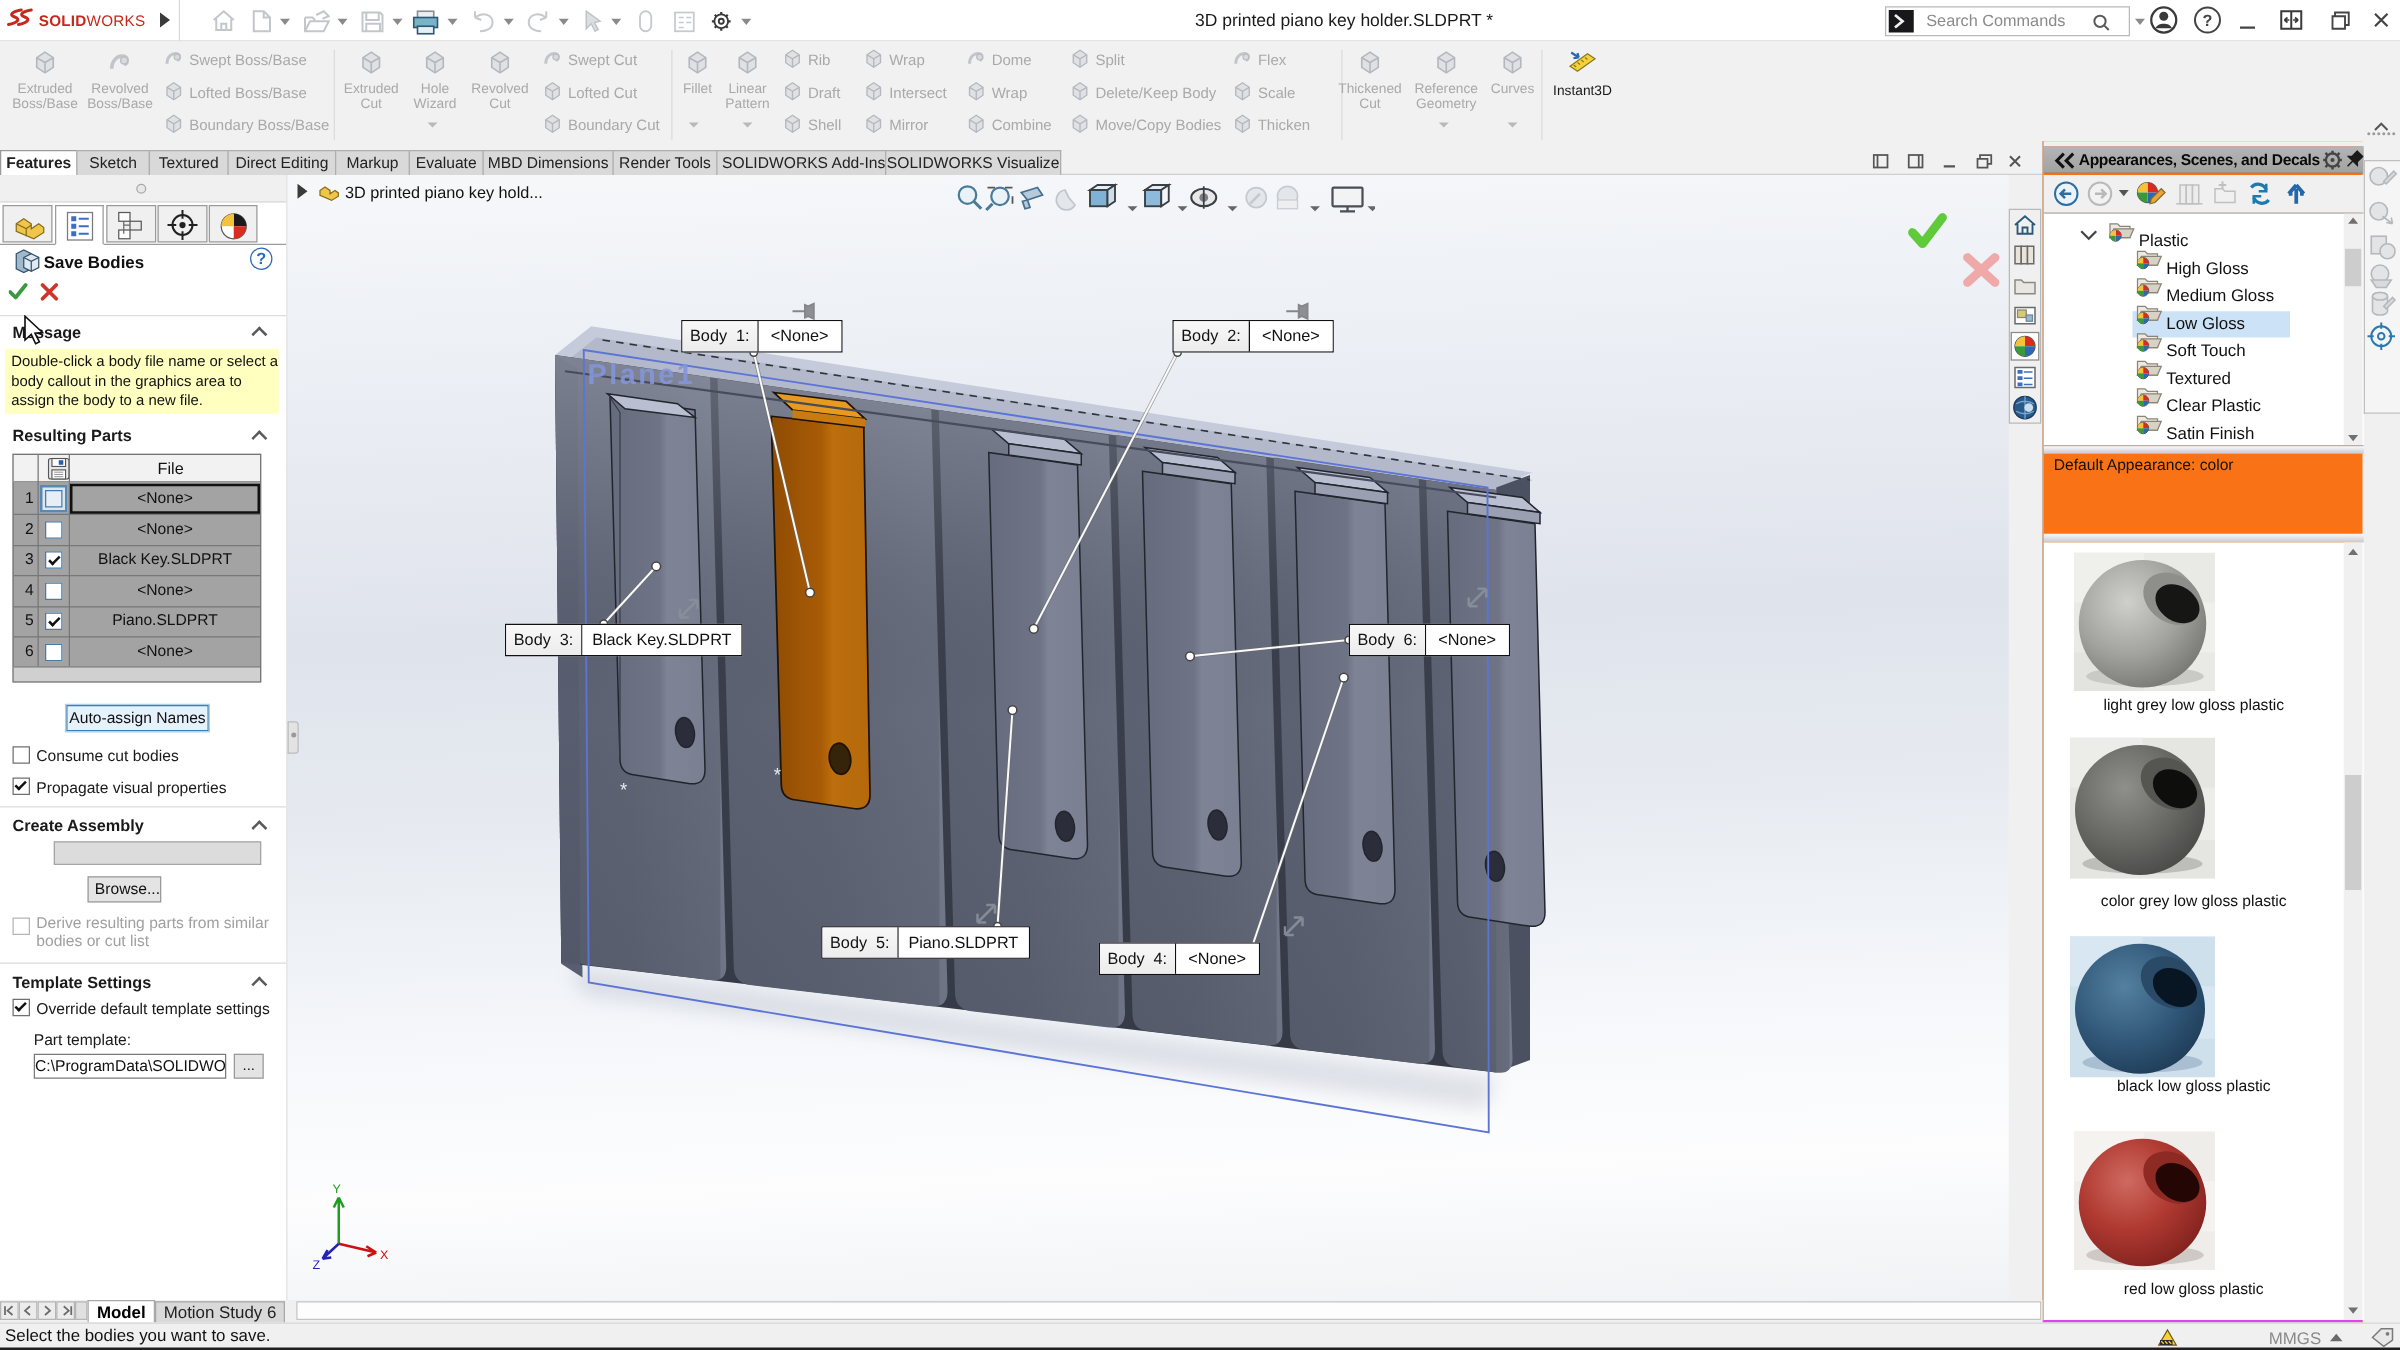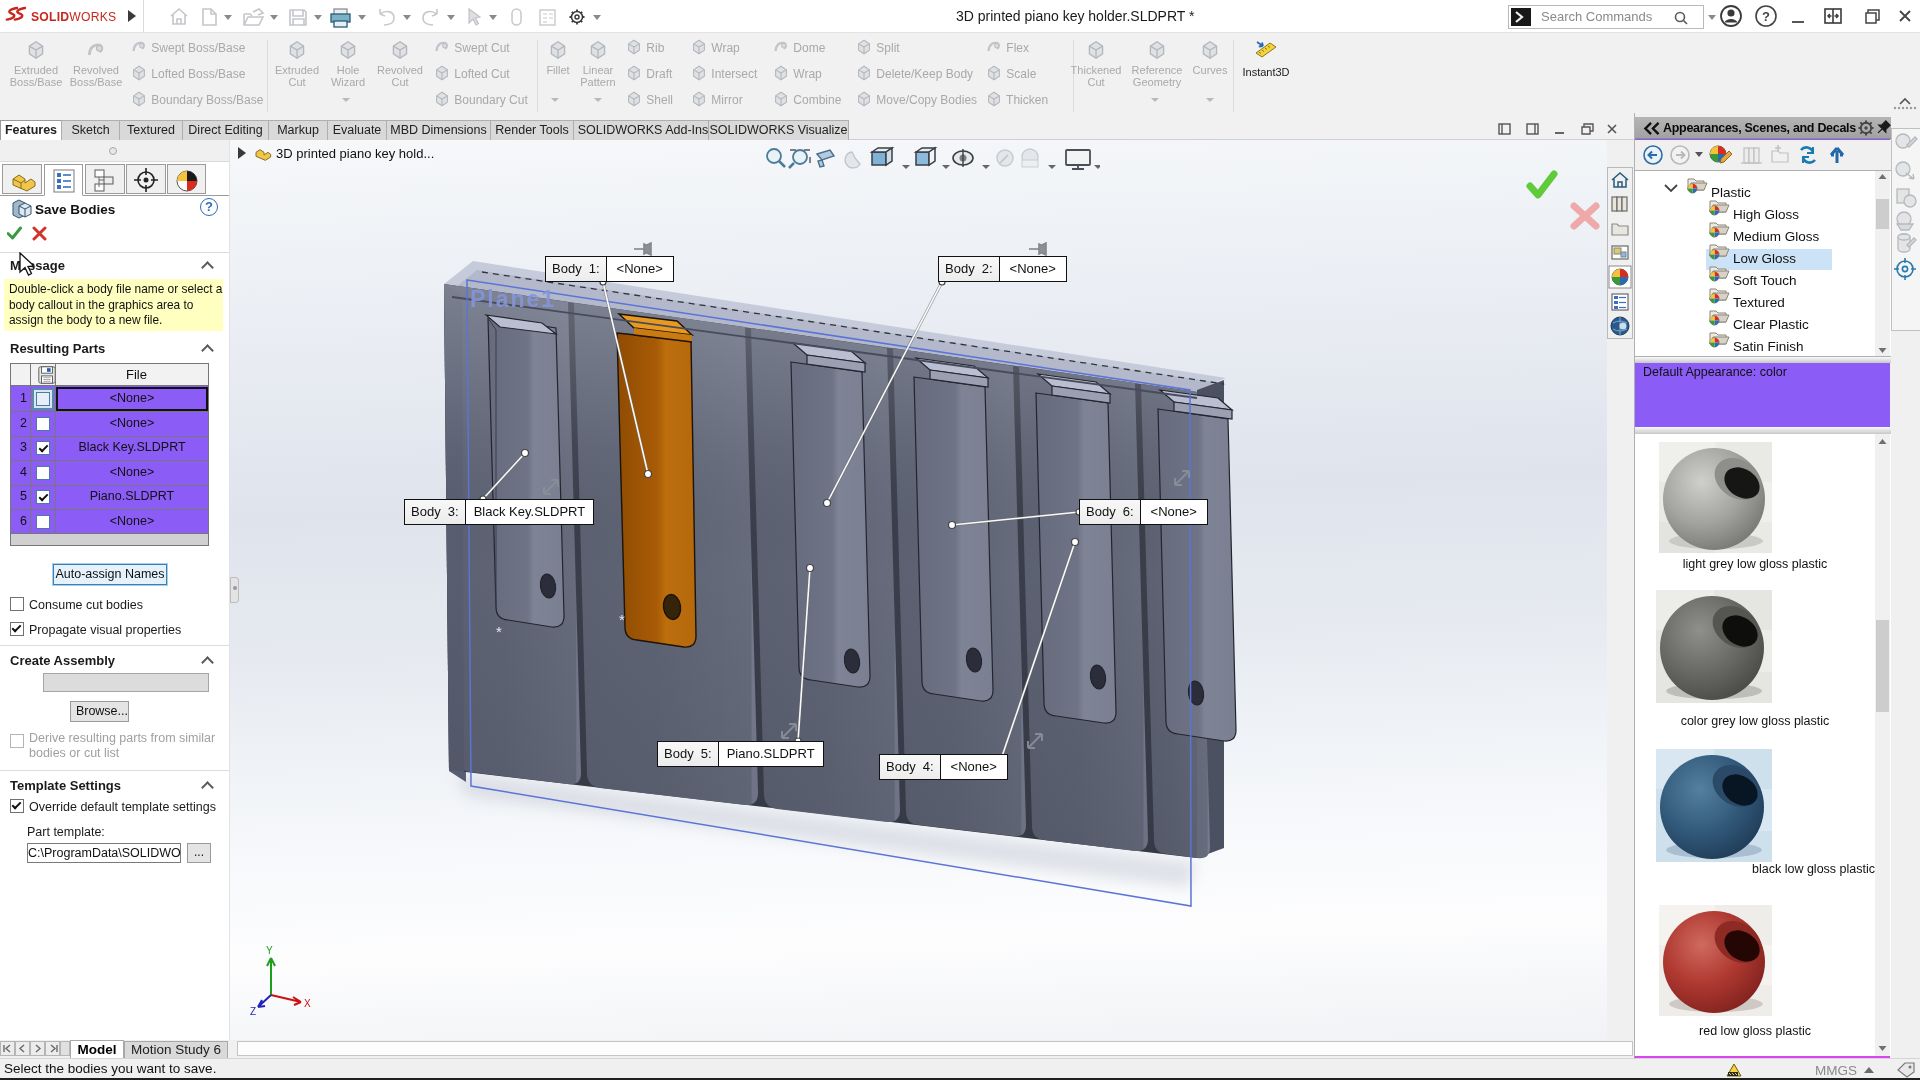--- a/index.html
+++ b/index.html
@@ -34,21 +34,21 @@
   .tcb { position:absolute; left:25px; width:14px; height:14px; border:1px solid #4a7aa5; background:#fff; }
   .fcell { position:absolute; left:45px; width:152px; text-align:center; font-size:12.5px; color:#111; }
   
   #viewport { left:230px; top:140px; width:1377px; height:900px;
      background:linear-gradient(178deg,#f6f8fa 0%,#edf0f5 15%,#dfe3ec 40%,#e6eaf0 55%,#f6f8fb 75%,#fdfdfe 87%,#f0f2f5 100%); }
   .callout { position:absolute; display:flex; height:26px; border:1px solid #111; background:#fff; font-size:13px; color:#111; z-index:30; }
   .callout .c1 { background:linear-gradient(#f8f8f8,#ececec); padding:0 6px; line-height:24px; border-right:1px solid #111; white-space:nowrap;}
   .callout .c2 { background:#fff; padding:0 8px; line-height:24px; text-align:center; white-space:nowrap; }
   
   #taskstrip { left:1607px; top:167px; width:26px; height:172px; background:#f0f0f0; border:1px solid #b9b9b9; }
-  #taskpane { left:1634px; top:113px; width:256px; height:945px; background:#8b5cf6; border-left:1px solid #b0b0b0; border-bottom:2px solid #d946ef; }
+  #taskpane { left:1634px; top:113px; width:256px; height:945px; background:#f97316; border-left:1px solid #b0b0b0; border-bottom:2px solid #d946ef; }
   #rightstrip { left:1891px; top:128px; width:29px; height:203px; background:#f5f5f5; border:1px solid #c0c0c0; border-right:none; }
   
   #bottombar { left:0; top:1040px; width:1634px; height:18px; background:#f0f0f1; }
   #statusbar { left:0; top:1058px; width:1920px; height:22px; background:#f0f0f1; border-top:1px solid #d5d5d5; font-size:13.5px; color:#111; }
 </style>
 </head>
 <body>
 <div id="titlebar" class="abs">
 
   <svg class="abs" style="left:5px;top:6px" width="115" height="22" viewBox="0 0 115 22">
@@ -356,21 +356,21 @@
   <div class="divline" style="top:112px"></div>
   <div class="sechead" style="left:10px;top:118px">Message</div>
   <svg class="abs" style="left:17px;top:112px;z-index:5" width="20" height="26" viewBox="0 0 20 26">
     <path d="M3 1 L3 20 L8 15.5 L11.5 23 L14.5 21.5 L11 14.5 L17 14 Z" fill="#fff" stroke="#111" stroke-width="1.3"></path>
   </svg>
   <div class="chev" style="left:203px;top:123px"></div>
   <div class="abs" style="left:4px;top:139px;width:219px;height:52px;background:#ffffc0;font-size:11.9px;line-height:15.5px;color:#111;padding:3px 0 0 5px;white-space:nowrap">Double-click a body file name or select a<br>body callout in the graphics area to<br>assign the body to a new file.</div>
   <div class="sechead" style="left:10px;top:201px">Resulting Parts</div>
   <div class="chev" style="left:203px;top:206px"></div>
 
-  <div class="abs" style="left:10px;top:223px;width:199px;height:183px;border:1px solid #777;background:#8b5cf6">
+  <div class="abs" style="left:10px;top:223px;width:199px;height:183px;border:1px solid #777;background:#a3a3a3">
     <div class="abs" style="left:0;top:0;width:197px;height:22px;background:#f2f2f2;border-bottom:1px solid #777">
       <svg class="abs" style="left:26px;top:1px" width="20" height="20" viewBox="0 0 22 22">
         <rect x="2" y="2" width="18" height="18" rx="2" fill="#e8e8e8" stroke="#555"></rect>
         <rect x="5" y="2" width="12" height="7" fill="#fff" stroke="#555"></rect>
         <rect x="11" y="3.5" width="4" height="4" fill="#2a5fa8"></rect>
         <rect x="5" y="12" width="12" height="8" fill="#fff" stroke="#555"></rect>
         <path d="M7 14 L15 14 M7 16 L15 16 M7 18 L15 18" stroke="#888" stroke-width="0.8"></path>
       </svg>
       <div class="abs" style="left:54px;top:3px;width:143px;text-align:center;font-size:13px;color:#111">File</div>
     </div>
@@ -877,21 +877,21 @@
       </radialGradient>
     </defs>
     <rect width="116" height="113" fill="#cfe0ed"></rect>
     <rect x="0" y="0" width="58" height="40" fill="#d8e7f2"></rect>
       <rect x="58" y="40" width="58" height="42" fill="#d8e7f2"></rect>
     <ellipse cx="58" cy="101" rx="48" ry="8" fill="#a9bed0"></ellipse>
     <circle cx="56" cy="58" r="52" fill="url(#sp3)"></circle>
     <ellipse cx="80" cy="37" rx="25" ry="19" fill="#2a4a68" transform="rotate(33 80 37)"></ellipse>
     <ellipse cx="84" cy="41" rx="19" ry="14" fill="#081624" transform="rotate(33 84 41)"></ellipse>
   </svg>
-  <div class="abs" style="left:0;top:749px;width:240px;text-align:right;font-size:12.5px;color:#111">black low gloss plastic</div>
+  <div class="abs" style="left:0;top:749px;width:240px;text-align:center;font-size:12.5px;color:#111">black low gloss plastic</div>
   <svg class="abs" style="left:24px;top:792px" width="113" height="111" viewBox="0 0 113 111">
     <defs>
       <radialGradient id="sp4" cx="0.38" cy="0.33" r="0.75">
         <stop offset="0" stop-color="#cf6a60"></stop>
           <stop offset="0.5" stop-color="#b03a32"></stop>
           <stop offset="1" stop-color="#7e201c"></stop>
       </radialGradient>
     </defs>
     <rect width="113" height="111" fill="#efedea"></rect>
     <rect x="0" y="0" width="56" height="40" fill="#f5f3f0"></rect>

